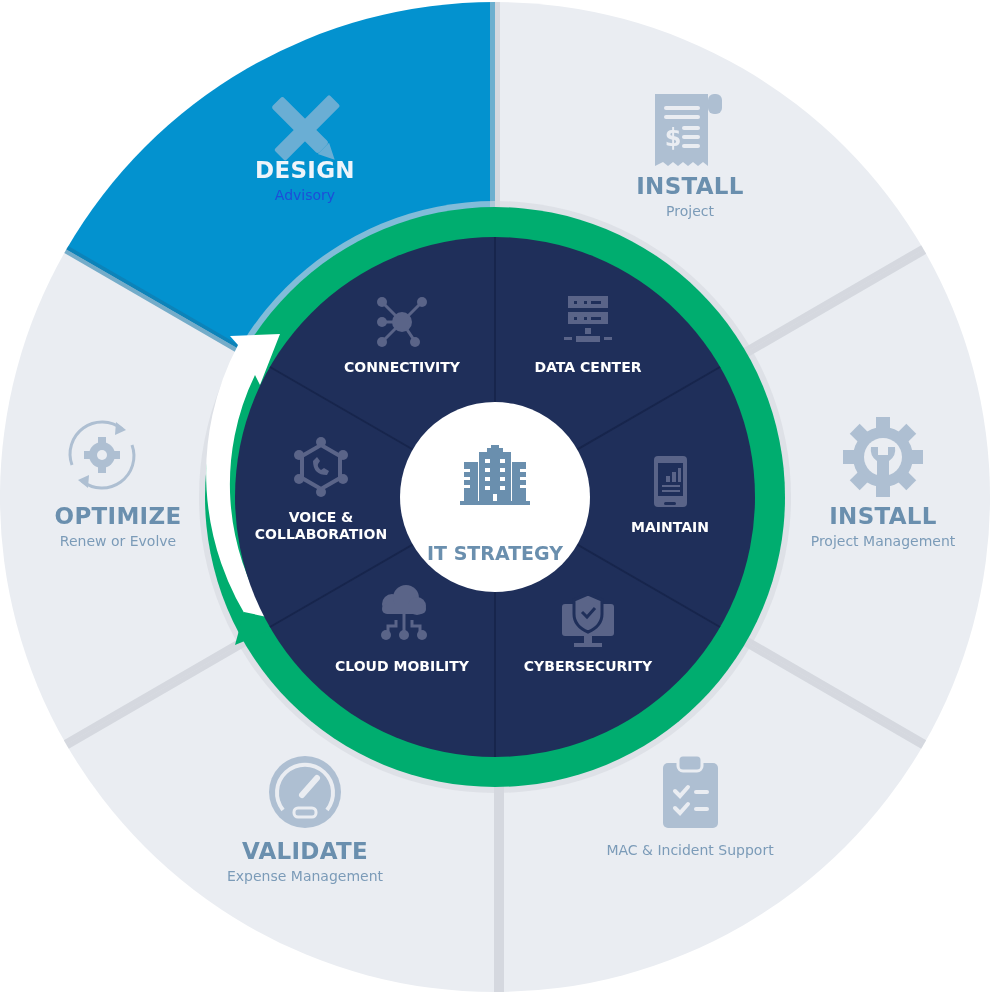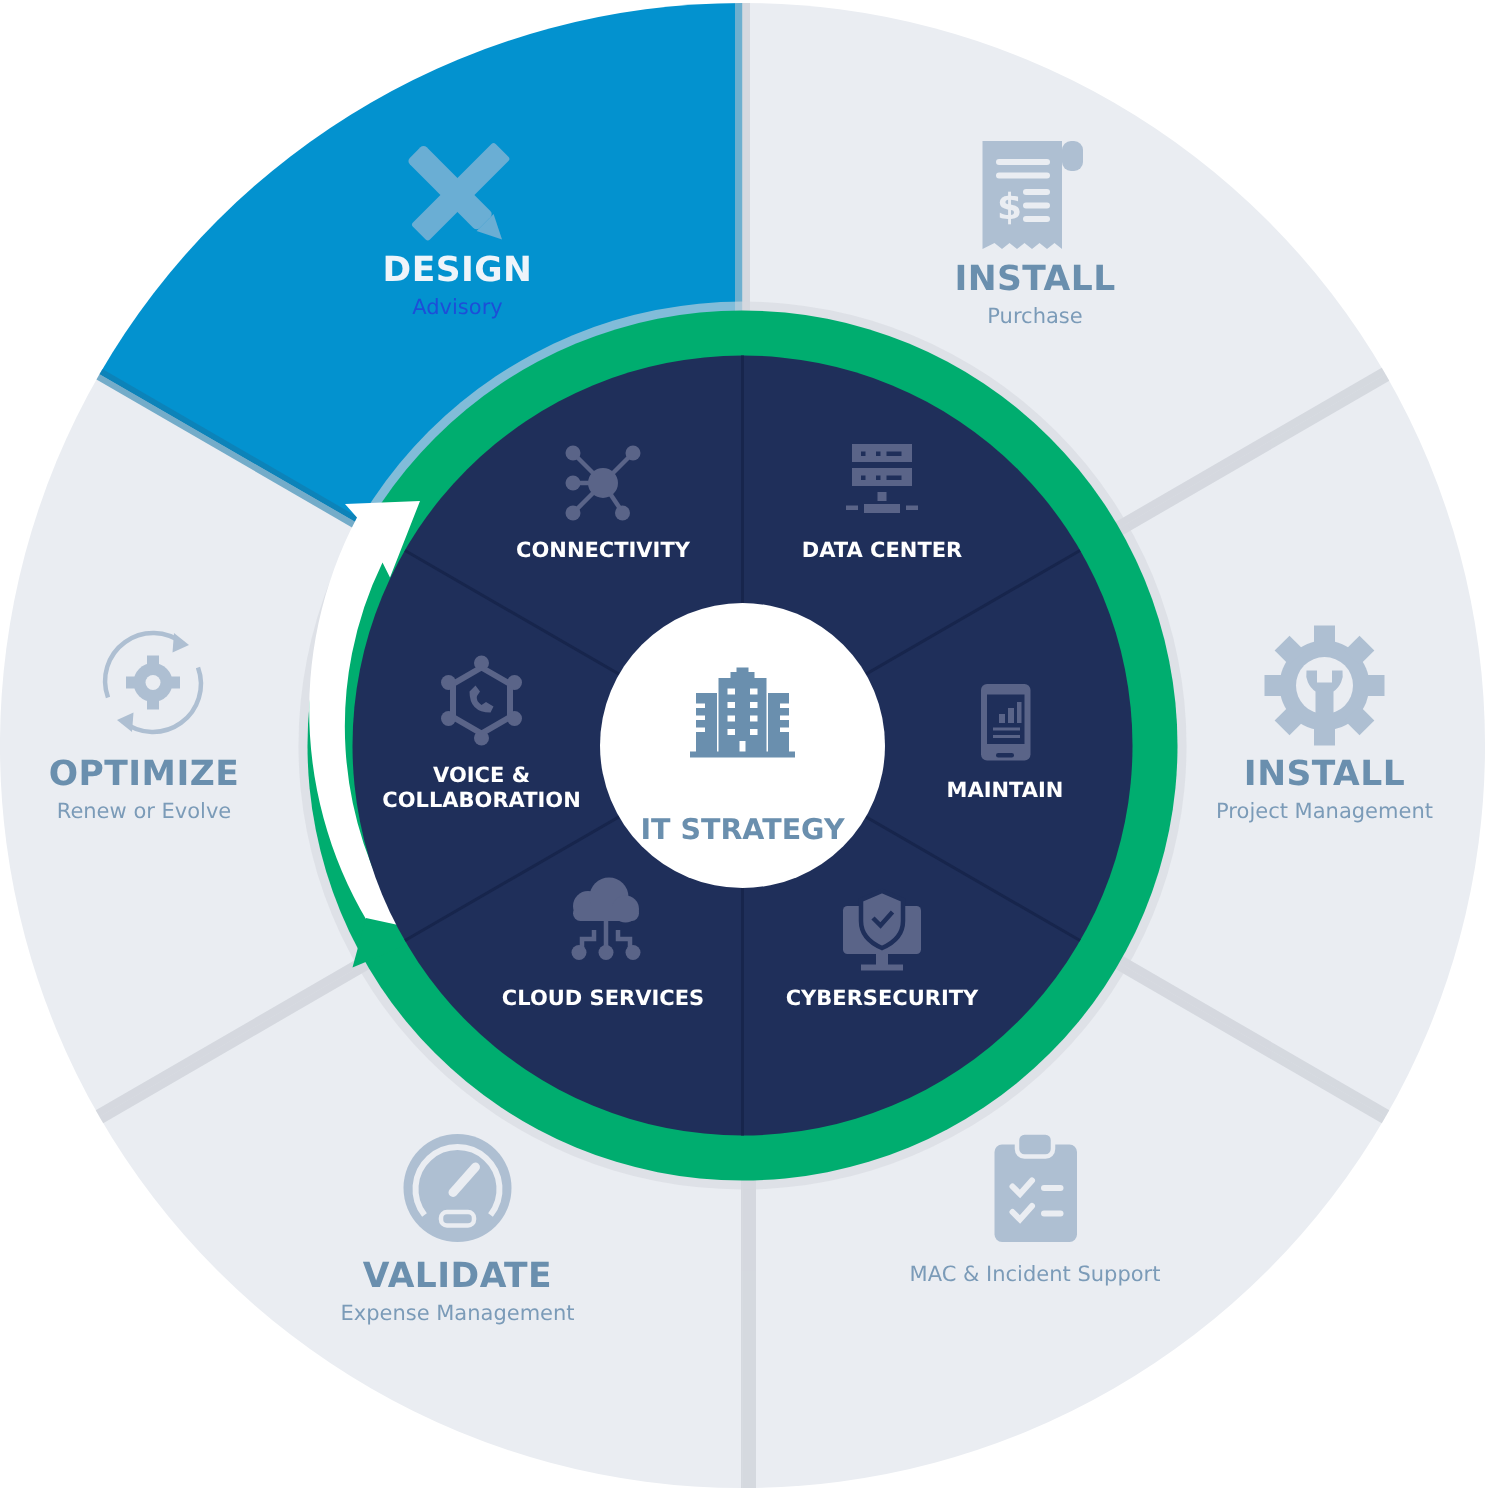--- a/index.html
+++ b/index.html
@@ -245,48 +245,48 @@
       <rect x="-31" y="-8" width="6" height="3"></rect>
           <rect x="-31" y="0" width="6" height="3"></rect>
           <rect x="-31" y="8" width="6" height="3"></rect>
       <rect x="25" y="-8" width="6" height="3"></rect>
           <rect x="25" y="0" width="6" height="3"></rect>
           <rect x="25" y="8" width="6" height="3"></rect>
     </g>
   </g>
 </svg>
 
-<div class="lbl design" style="left:305px; top:167px;">
+<div class="lbl design" style="left:305px; top:157px;">
   <div class="outer-title">DESIGN</div>
   <div class="outer-sub">Advisory</div>
 </div>
 <div class="lbl" style="left:690px; top:173px;">
   <div class="outer-title">INSTALL</div>
-  <div class="outer-sub">Purchase</div>
+  <div class="outer-sub">Project</div>
 </div>
 <div class="lbl" style="left:883px; top:503px;">
   <div class="outer-title">INSTALL</div>
   <div class="outer-sub">Project Management</div>
 </div>
 <div class="lbl" style="left:690px; top:838px;">
   <div class="outer-sub">MAC &amp; Incident Support</div>
 </div>
 <div class="lbl" style="left:305px; top:838px;">
   <div class="outer-title">VALIDATE</div>
   <div class="outer-sub">Expense Management</div>
 </div>
-<div class="lbl" style="left:96px; top:503px;">
+<div class="lbl" style="left:118px; top:503px;">
   <div class="outer-title">OPTIMIZE</div>
   <div class="outer-sub">Renew or Evolve</div>
 </div>
 
 <div class="lbl inner-title" style="left:402px; top:359px;">CONNECTIVITY</div>
 <div class="lbl inner-title" style="left:588px; top:359px;">DATA CENTER</div>
 <div class="lbl inner-title" style="left:670px; top:519px;">MAINTAIN</div>
 <div class="lbl inner-title" style="left:588px; top:658px;">CYBERSECURITY</div>
-<div class="lbl inner-title" style="left:402px; top:658px;">CLOUD SERVICES</div>
+<div class="lbl inner-title" style="left:402px; top:658px;">CLOUD MOBILITY</div>
 <div class="lbl inner-title" style="left:321px; top:509px;">
   <div>VOICE &amp;</div>
   <div>COLLABORATION</div>
 </div>
 
 <div class="lbl center-title" style="left:495px; top:542px;">IT STRATEGY</div>
 </div>
 
 </body></html>

